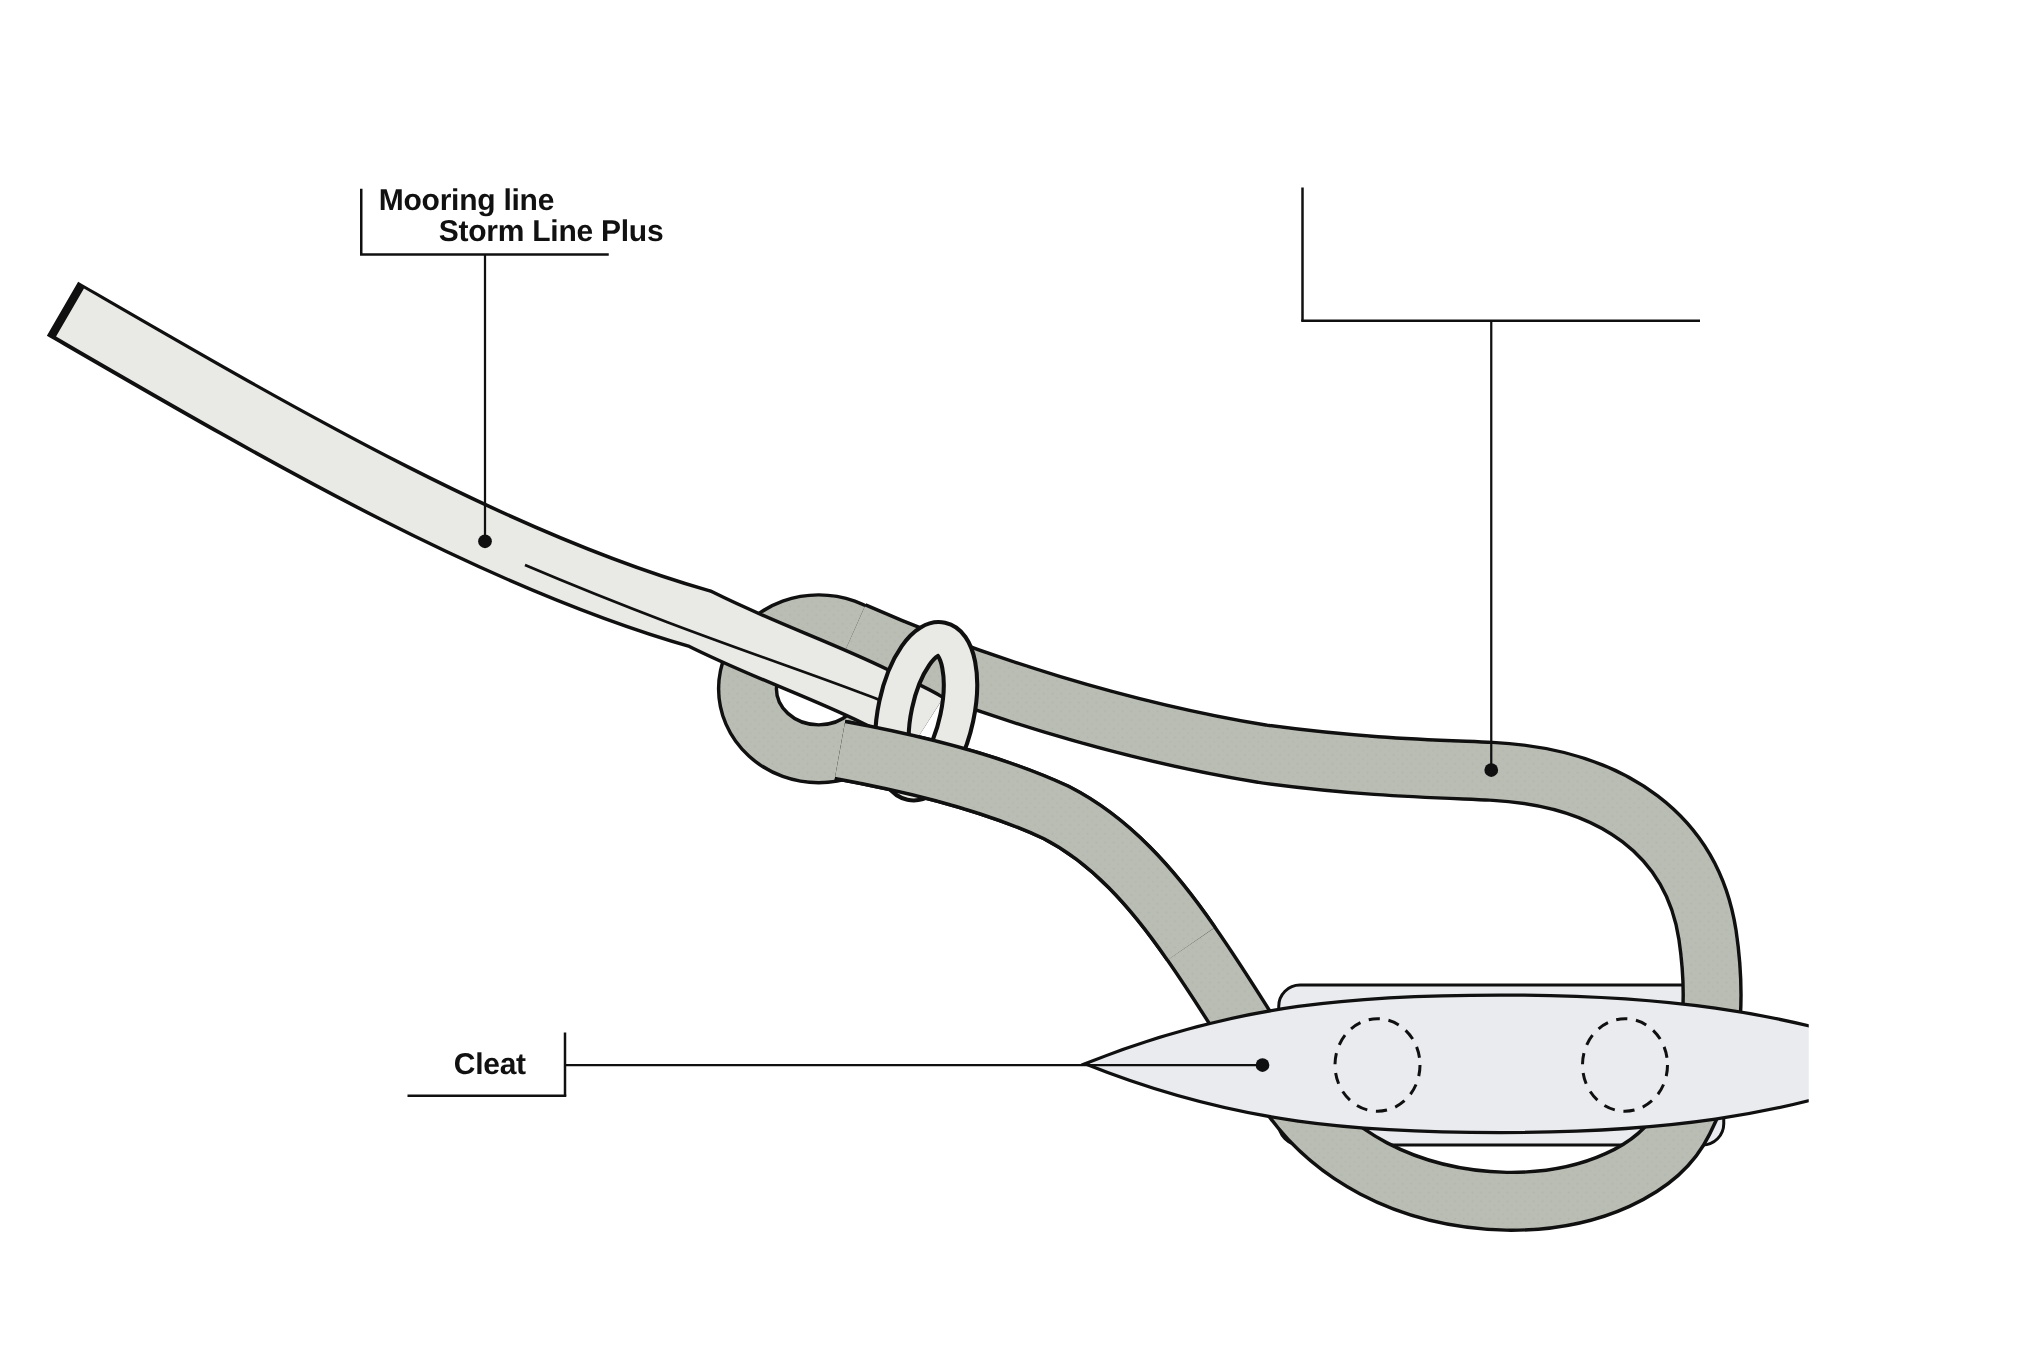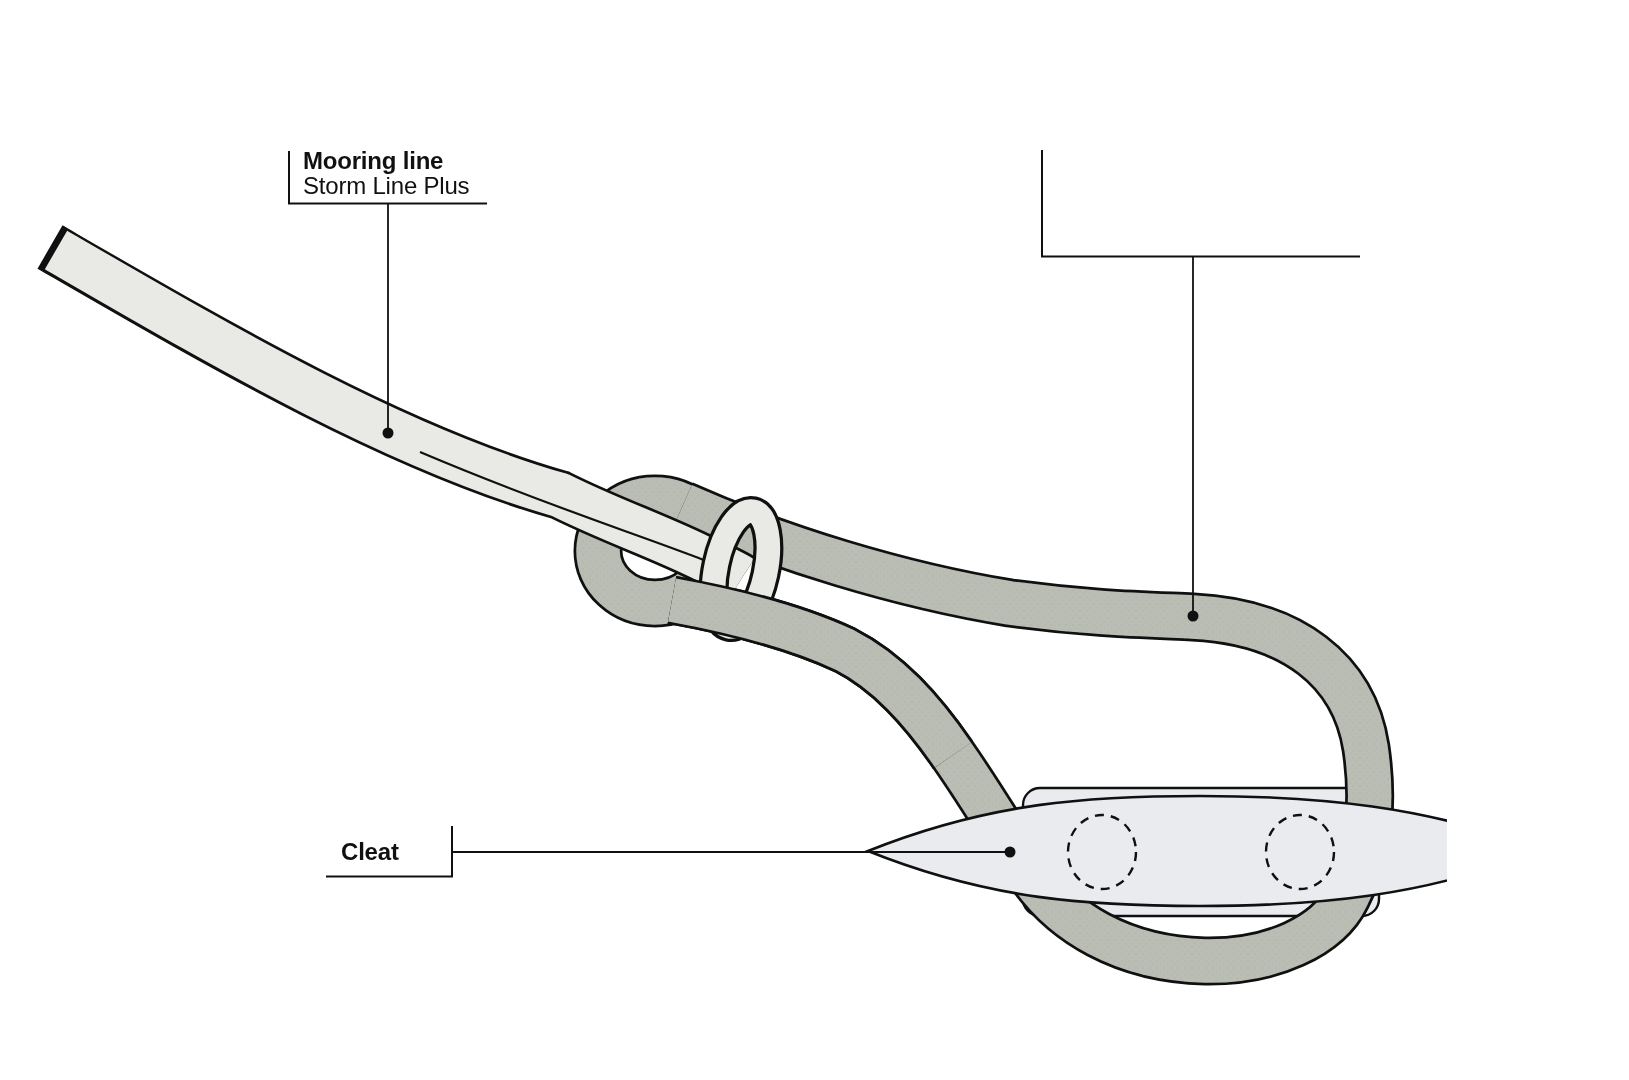--- a/index.html
+++ b/index.html
@@ -2,21 +2,21 @@
 <html><head>
 <meta charset="utf-8">
 <style>
   html,body{margin:0;padding:0;background:#ffffff;}
   #stage{position:relative;width:1447px;height:1080px;background:#ffffff;overflow:hidden;
          font-family:"Liberation Sans","DejaVu Sans",sans-serif;color:#111;}
   #art{position:absolute;left:0;top:0;}
   .callout{position:absolute;line-height:25px;font-size:24px;white-space:nowrap;letter-spacing:-0.2px;}
   .callout .t{font-weight:700;}
   .callout .s{font-weight:400;}
-  .callout .s.bold{font-weight:400;}
+  .callout .s.bold{font-weight:700;margin-left:48px;}
 </style>
 </head>
 <body>
 
 <div id="stage">
 
   <svg id="art" width="1629" height="1080" viewBox="0 0 1629 1080">
     <defs>
       <pattern id="ropedots" width="7" height="7" patternUnits="userSpaceOnUse">
         <circle cx="2" cy="2" r="0.9" fill="#aab0a5" opacity="0.55"></circle>
@@ -125,17 +125,17 @@
       <circle cx="1010" cy="852" r="5.5" fill="#101010" stroke="none"></circle>
     </g>
   </svg>
 
   <div class="callout" style="left:303px;top:148px;">
     <div class="t">Mooring line</div>
     <div class="s bold">Storm Line Plus</div>
   </div>
 
 
-  <div class="callout" style="left:341px;top:839px;">
+  <div class="callout" style="left:363px;top:839px;">
     <div class="t">Cleat</div>
   </div>
 
 </div>
 
 </body></html>

